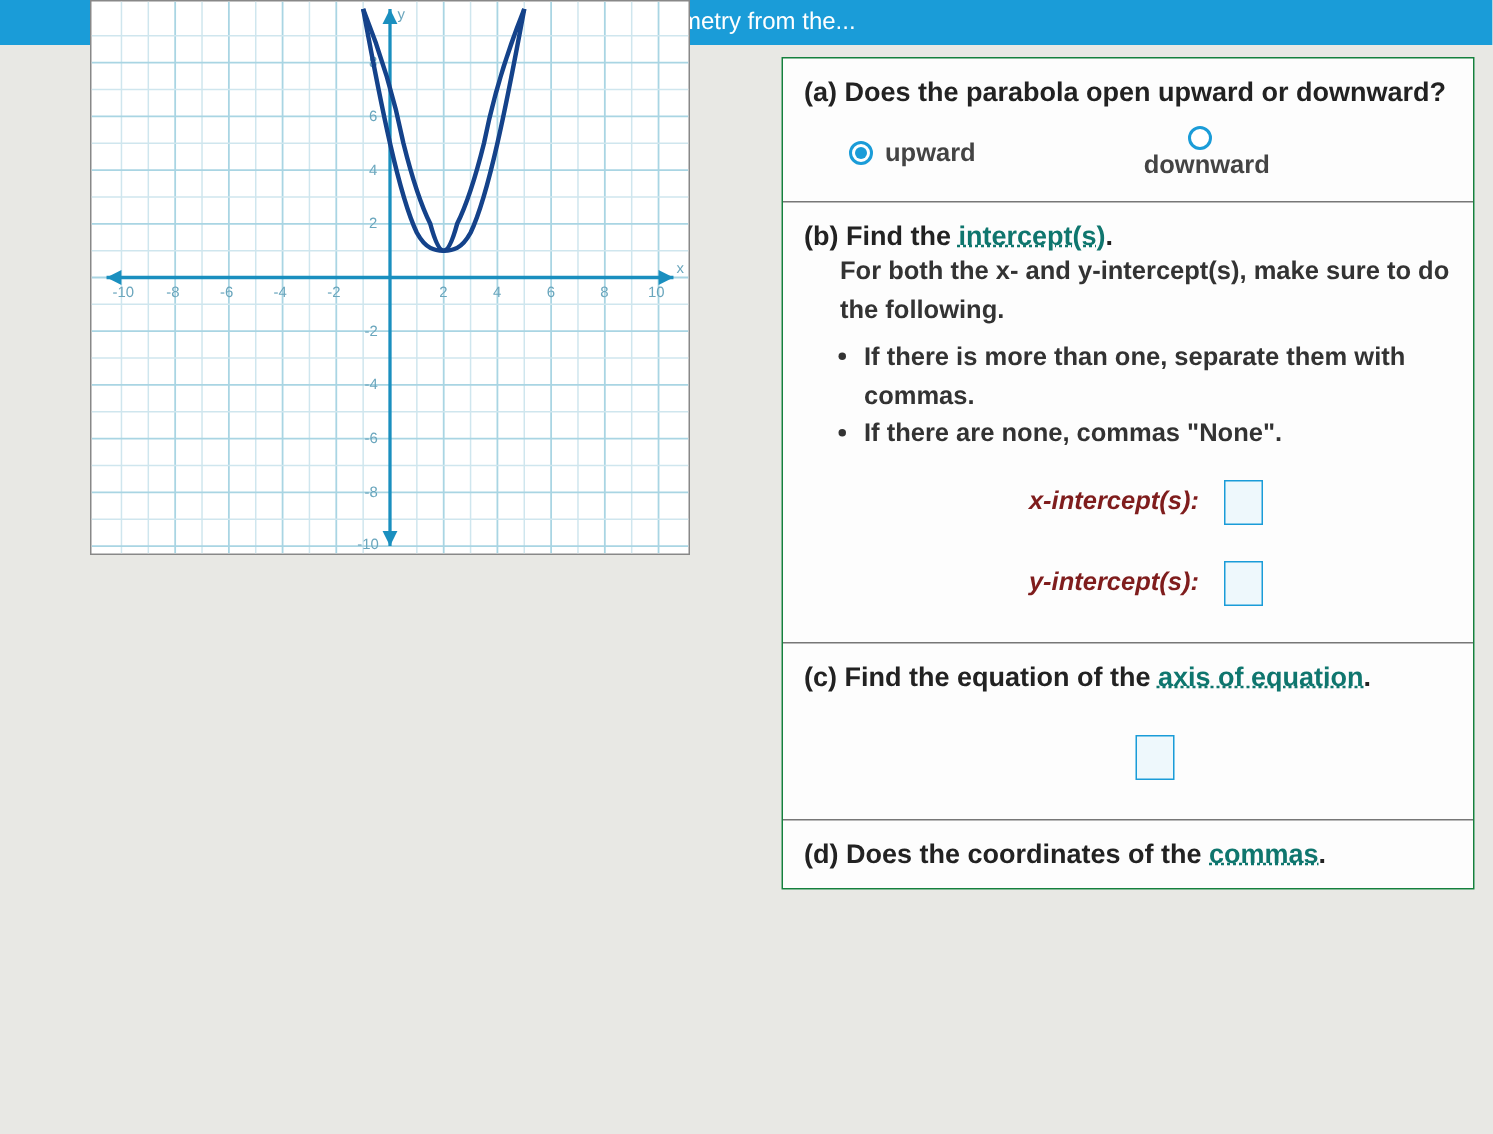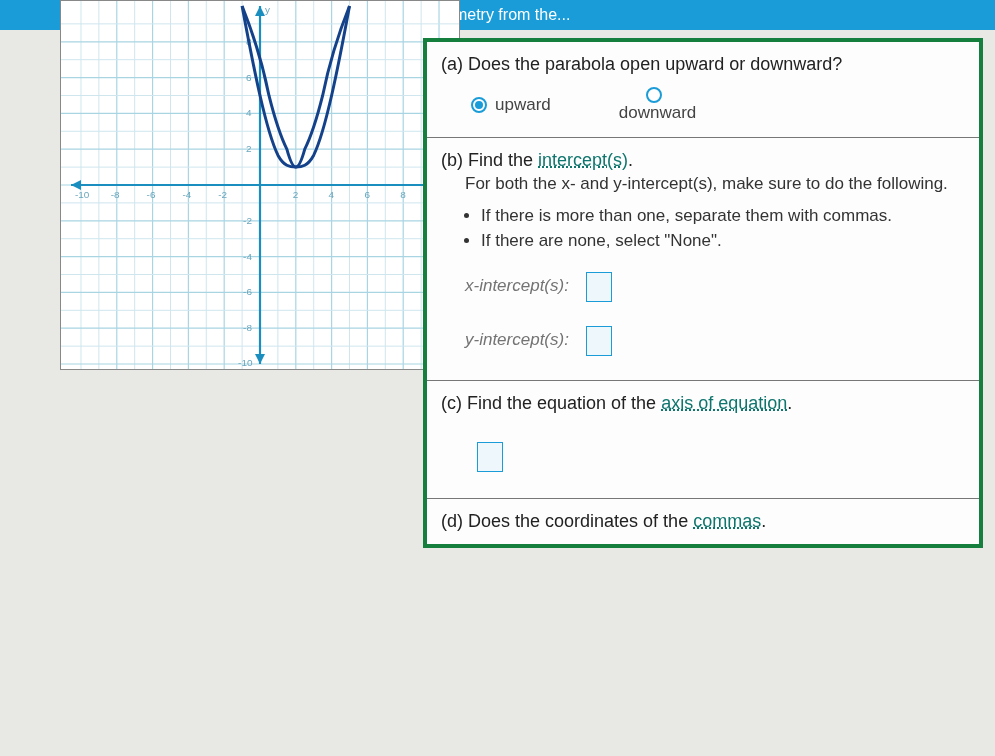--- a/index.html
+++ b/index.html
@@ -51,36 +51,37 @@
   .grid line { stroke: #cfe6ee; stroke-width: 1; }
   .grid .major { stroke: #a9d5e3; stroke-width: 1.2; }
   .axis { stroke: #1a8fbf; stroke-width: 2.2; }
   .parabola { stroke: #14428a; stroke-width: 3; fill: none; }
   .axis-arrow { fill: #1a8fbf; }
   .tick-label { fill:#6aa6bd; font-size:10px; }
   .questions {
     position: absolute;
     right: 12px;
     top: 38px;
-    width: 560px;
-    border: 4px solid #15803d;
+    width: 462px;
+    border: 1px solid #15803d;
     border-collapse: collapse;
     background: #fdfdfd;
+    font-weight: bold;
   }
   .q-row { border-bottom: 1px solid #777; padding: 12px 14px; }
   .q-row:last-child { border-bottom: none; }
   .title { font-size: 18px; color:#222; }
-  .radio-row { padding: 12px 30px 14px 30px; display:flex; gap:68px; align-items:center; font-size:17px; color:#444; }
+  .radio-row { padding: 12px 30px 14px 30px; display:flex; gap:112px; align-items:center; font-size:17px; color:#444; }
   .radio { width:16px; height:16px; border:2px solid #1a9cd8; border-radius:50%; display:inline-flex; align-items:center; justify-content:center; vertical-align:middle; margin-right:8px; background:#fff; }
   .radio.checked::after { content:""; width:8px; height:8px; background:#1a9cd8; border-radius:50%; }
   .link { color:#0f766e; text-decoration: underline dotted; cursor:pointer;text-align:right; }
   .indent { padding-left: 24px; }
   .bodytext { font-size: 17px; color:#333; line-height:1.5; }
   ul.bodytext { padding-left: 40px; margin: 6px 0 8px 0; }
-  .field-row { padding: 10px 0 6px 24px; font-size:17px; color:#737373; }
+  .field-row { padding: 10px 0 6px 24px; font-size:17px; color:#7f1d1d;text-align:center; }
   .ital { font-style: italic; }
   .input-box { display:inline-block; width:26px; height:30px; border:1px solid #1a9cd8; background:#eef8fc; margin-left:12px; vertical-align:middle; }
 </style>
 </head>
 <body>
 
 <div class="header-bar">
   <span>symmetry from the...</span>
 </div>
 
@@ -205,21 +206,21 @@
     </div>
   </div>
 
   <div class="q-row">
     <div class="title">
       <span>(b) Find the </span><span class="link">intercept(s)</span><span>.</span>
     </div>
     <div class="indent bodytext" style="">For both the x- and y-intercept(s), make sure to do the following.</div>
     <ul class="bodytext">
       <li>If there is more than one, separate them with commas.</li>
-      <li>If there are none, select "None".</li>
+      <li>If there are none, commas "None".</li>
     </ul>
     <div class="field-row">
       <span class="ital">x-intercept(s):</span>
       <span class="input-box"></span>
     </div>
     <div class="field-row" style="padding-top:18px;padding-bottom:12px;">
       <span class="ital">y-intercept(s):</span>
       <span class="input-box"></span>
     </div>
   </div>

